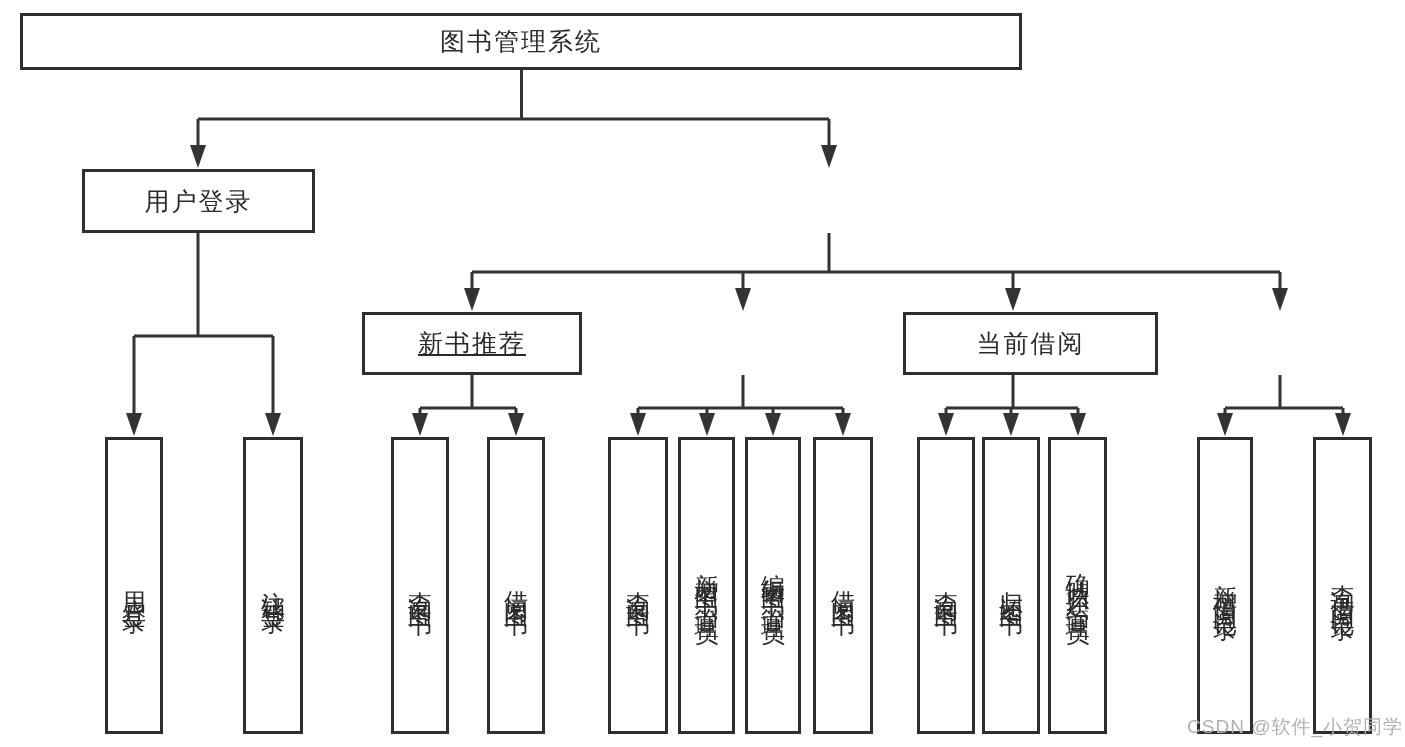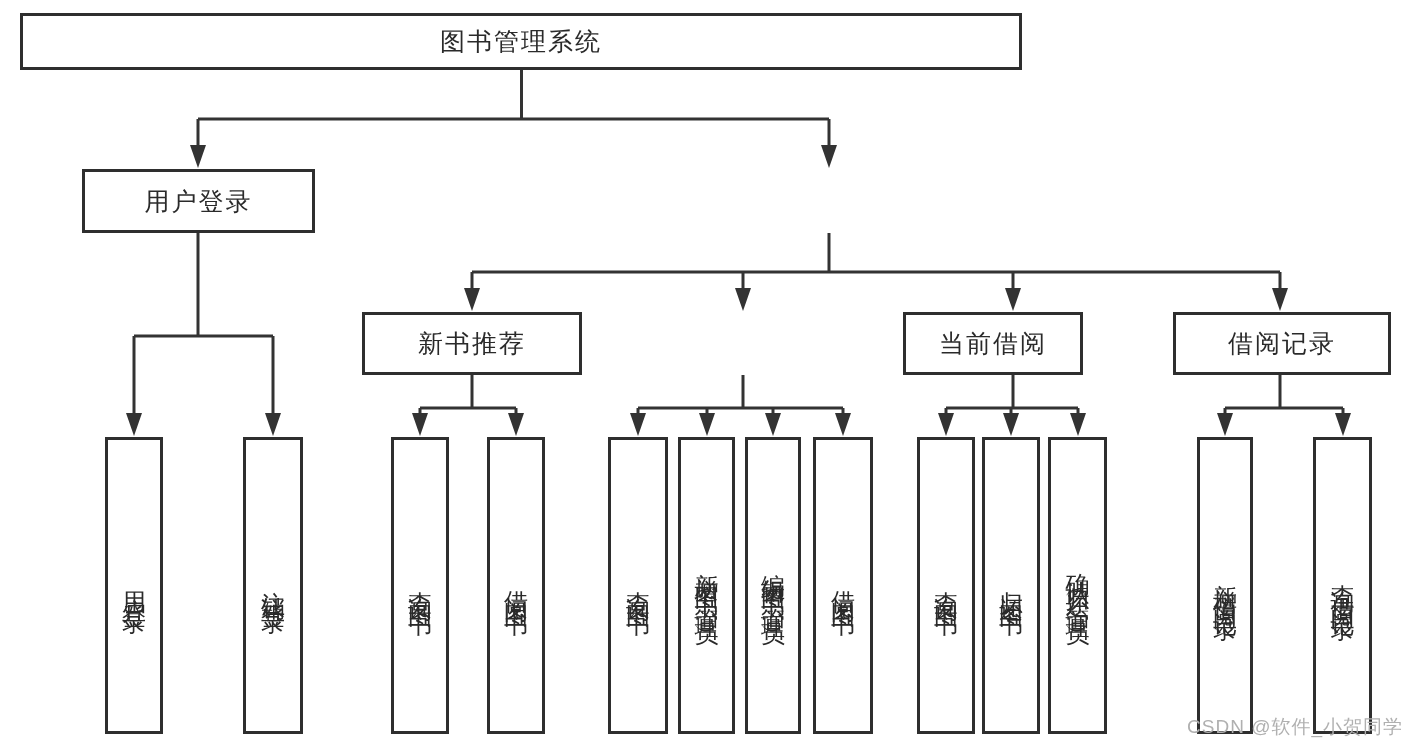--- a/index.html
+++ b/index.html
@@ -121,28 +121,25 @@
   </svg>
 
   <div class="node hbox" style="left:20px;top:13px;width:1002px;height:57px;">
     <span>图书管理系统</span>
   </div>
 
   <div class="node hbox" style="left:82px;top:169px;width:233px;height:64px;">
     <span>用户登录</span>
   </div>
 
-  <div class="node hbox" style="left:362px;top:312px;width:220px;height:63px;">
+  <div class="node hbox" style="left:362px;top:312px;width:220px;height:63px;text-decoration:underline;">
     <span>新书推荐</span>
   </div>
-  <div class="node hbox" style="left:903px;top:312px;width:180px;height:63px;">
+  <div class="node hbox" style="left:903px;top:312px;width:255px;height:63px;">
     <span>当前借阅</span>
-  </div>
-  <div class="node hbox" style="left:1173px;top:312px;width:218px;height:63px;">
-    <span>借阅记录</span>
   </div>
 
   <div class="node vbox" style="left:105px;width:58px;">
     <span>用户登录</span>
   </div>
   <div class="node vbox" style="left:243px;width:60px;">
     <span>注销登录</span>
   </div>
 
   <div class="node vbox" style="left:391px;width:58px;">

